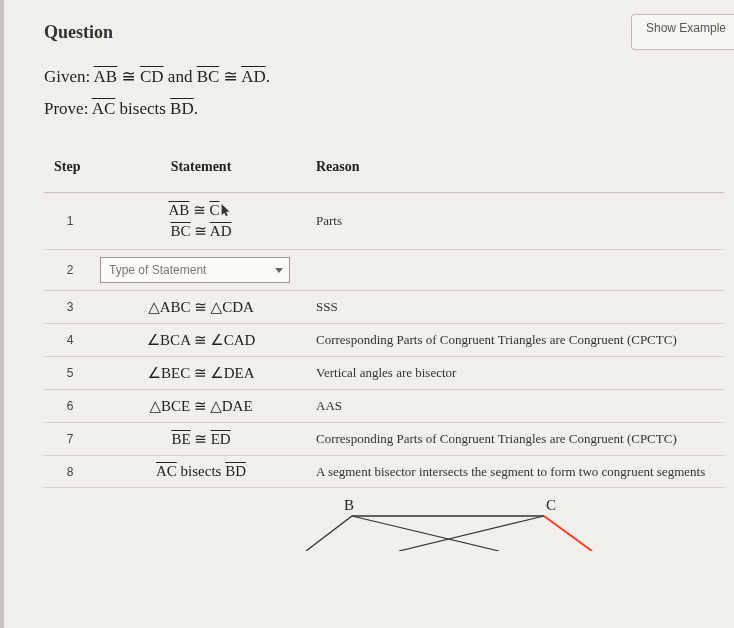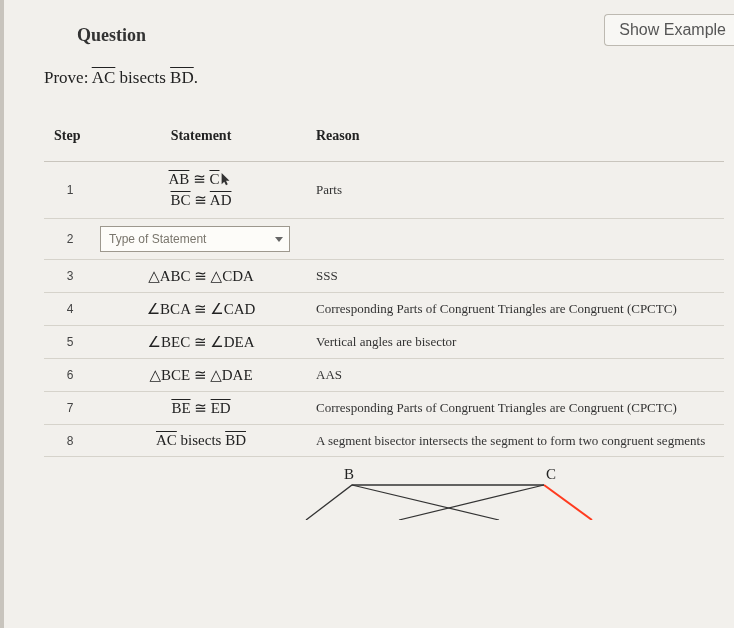--- a/index.html
+++ b/index.html
@@ -14,38 +14,37 @@
   }
   .page {
     background: #f2f0ec;
     padding: 14px 0 0 40px;
     min-height: 628px;
     border-left: 4px solid #c8c4bd;
   }
   .topbar {
     display: flex;
     justify-content: space-between;
-    align-items: flex-end;
+    align-items: center;
     padding-right: 0;
-    margin-left: 33px;
   }
   .question-label { font-size: 18px; font-weight: 600; color: #333; }
   .show-example {
     font-family: -apple-system, Arial, sans-serif;
-    font-size: 16px;
+    font-size: 12px;
     color: #555;
     background: #f8f7f4;
     border: 1px solid #bdb9b1;
     border-right: none;
     border-radius: 4px 0 0 4px;
-    padding: 6px 8px 6px 14px;
+    padding: 6px 8px 14px 14px;
   }
   .intro { margin-top: 18px; font-size: 17px; }
   .given { margin-top: 16px; font-size: 17px; }
-  .prove { margin-top: 22px; font-size: 17px; }
+  .prove { margin-top: 12px; font-size: 17px; }
   .over { text-decoration: overline; }
   .cong { font-size: 17px; }
 
   
   .tbl {
     margin-top: 32px;
     border-collapse: collapse;
     width: 680px;
     font-size: 14px;
   }
@@ -110,20 +109,30 @@
 </head>
 <body>
 
 <div class="page">
   <div class="topbar">
     <div class="question-label">Question</div>
     <div class="show-example">Show Example</div>
   </div>
 
 
+  <div class="given">
+    <span>Given: </span>
+    <span class="over">AB</span>
+    <span class="cong"> ≅ </span>
+    <span class="over">CD</span>
+    <span> and </span>
+    <span class="over">BC</span>
+    <span class="cong"> ≅ </span>
+    <span class="over">AD</span><span>.</span>
+  </div>
 
   <div class="prove">
     <span>Prove: </span>
     <span class="over">AC</span>
     <span> bisects </span>
     <span class="over">BD</span><span>.</span>
   </div>
 
   <table class="tbl">
     <thead>

